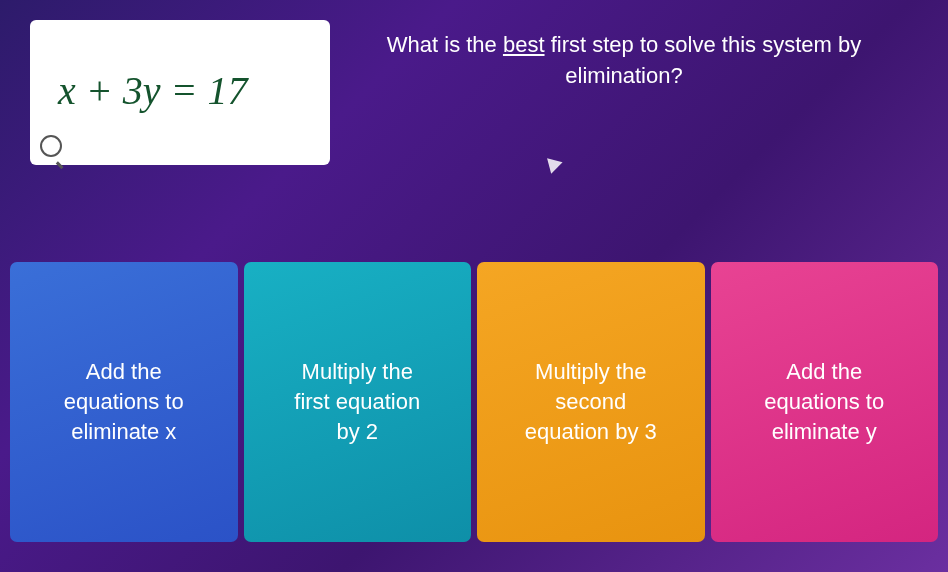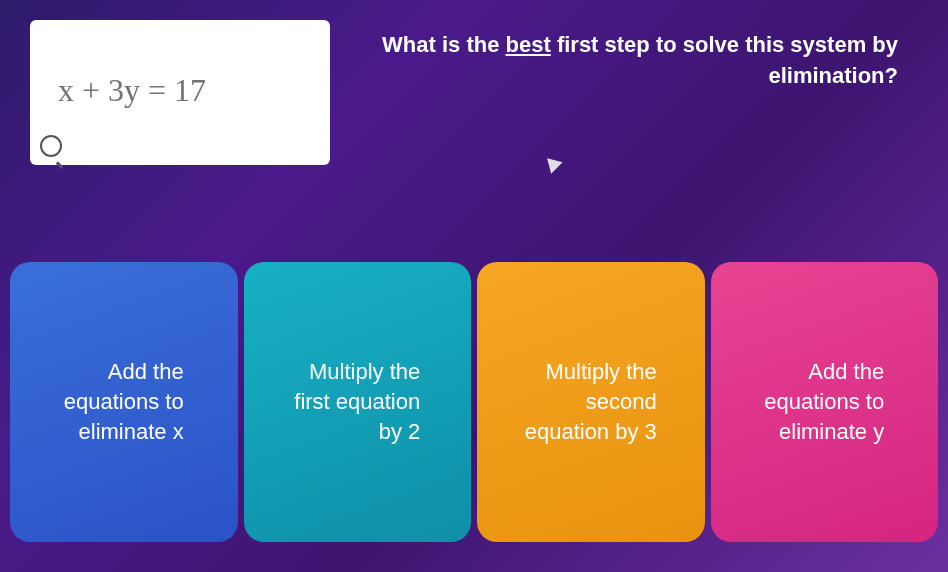--- a/index.html
+++ b/index.html
@@ -30,22 +30,23 @@
       width: 300px;
       min-height: 145px;
       position: relative;
       display: flex;
       flex-direction: column;
       justify-content: center;
       gap: 8px;
     }
 
     .equation-line {
-      font-size: 32px;
-      color: #737373;
+      font-size: 40px;
+      font-style: italic;
+      color: #14532d;
       font-family: 'Times New Roman', serif;
       white-space: nowrap;
     }
 
     .zoom-icon {
       position: absolute;
       bottom: 8px;
       left: 10px;
       width: 22px;
       height: 22px;
@@ -73,23 +74,23 @@
       justify-content: center;
       align-items: center;
       padding: 10px 20px;
       text-align: center;
     }
 
     .question-text {
       color: white;
       font-size: 22px;
       font-family: Arial, sans-serif;
-      font-weight: 700;
+      font-weight: 400;
       line-height: 1.4;
-      text-align: right;
+      text-align: center;
     }
 
     .question-text .underline {
       text-decoration: underline;
     }
 
     
     .cursor {
       position: absolute;
       top: 160px;
@@ -111,25 +112,25 @@
       height: 280px;
       align-items: stretch;
       position: absolute;
       bottom: 30px;
       left: 0;
       right: 0;
     }
 
     .answer-btn {
       flex: 1;
-      border-radius: 20px;
+      border-radius: 7px;
       display: flex;
       align-items: center;
       justify-content: center;
-      text-align: right;
+      text-align: center;
       padding: 20px 16px;
       cursor: pointer;
       border: none;
       outline: none;
     }
 
     .answer-btn-label {
       color: white;
       font-size: 22px;
       font-family: Arial, sans-serif;

